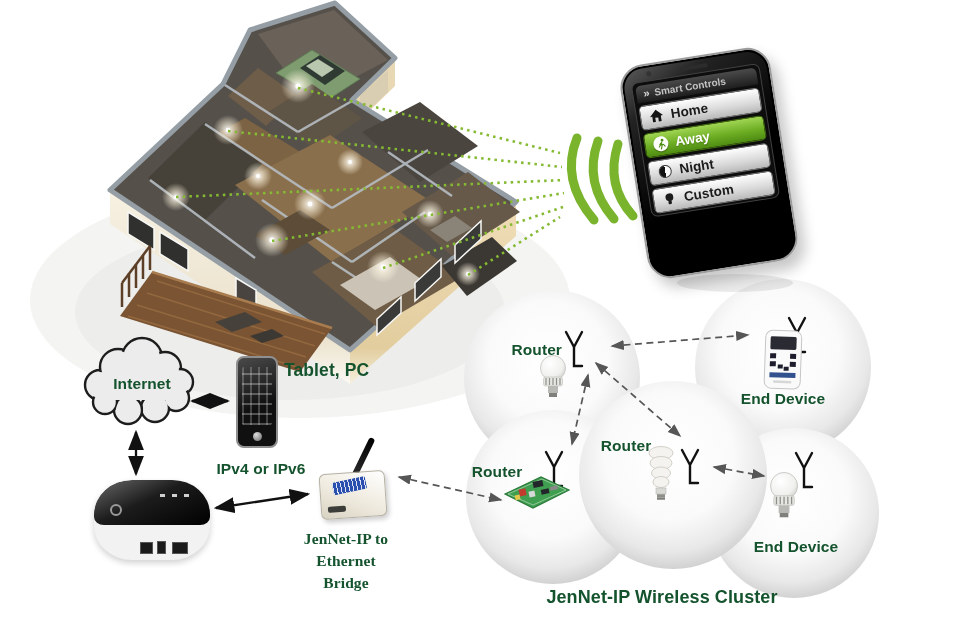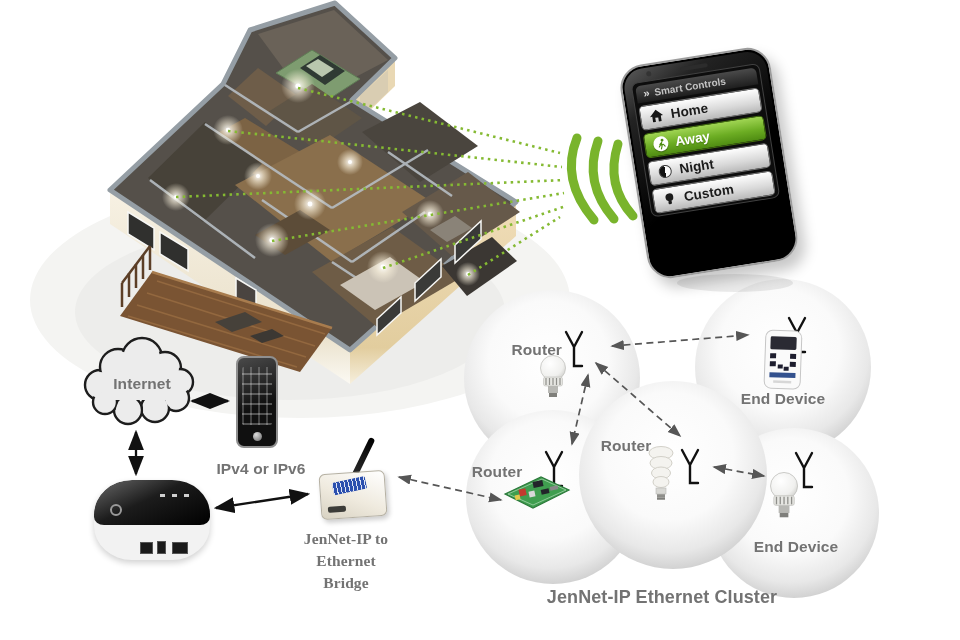--- a/index.html
+++ b/index.html
@@ -5,21 +5,21 @@
   * { box-sizing: border-box; margin: 0; padding: 0; }
   html,body { background:#fff; }
   #stage {
     position: relative; width: 960px; height: 640px;
     background: #ffffff; overflow: hidden;
     font-family: "Liberation Sans", sans-serif;
   }
   #art { position:absolute; left:0; top:0; }
 
   .lbl {
-    position:absolute; font-weight:700; color:#737373;
+    position:absolute; font-weight:700; color:#14532d;
     font-size:15.5px; line-height:1.25; letter-spacing:0.1px;
   }
   .center { text-align:center; }
   .right  { text-align:right; }
 
   
   .mini-phone {
     position:absolute; left:236px; top:356px; width:42px; height:92px;
     background: linear-gradient(160deg,#4a4a4a,#101010 55%);
     border:2px solid #8f8f8f; border-radius:8px;
@@ -404,20 +404,21 @@
 </svg>
 
 <div class="lbl center" style="left:96px; top:374px; width:92px;">Internet</div>
 
 <div class="mini-phone">
   <div class="mini-screen"></div>
   <div class="mini-ball"></div>
 </div>
 
 <div class="lbl" style="left:284px; top:359px; width:150px; font-size:17.5px; line-height:22px;">
+  <div>Tablet, PC</div>
 </div>
 
 <div class="lbl center" style="left:201px; top:459px; width:120px;">IPv4 or IPv6</div>
 
 <div class="gateway">
   <div class="top"></div>
   <div class="logo"></div>
   <div class="leds"></div>
   <div class="ports">
     <i class="p1"></i>
@@ -482,15 +483,15 @@
     </div>
   </div>
 </div>
 
 <div class="lbl right" style="left:500px; top:340px; width:62px;">Router</div>
 <div class="lbl center" style="left:723px; top:389px; width:120px;">End Device</div>
 <div class="lbl center" style="left:462px; top:462px; width:70px;">Router</div>
 <div class="lbl center" style="left:594px; top:436px; width:64px;">Router</div>
 <div class="lbl center" style="left:736px; top:537px; width:120px;">End Device</div>
 
-<div class="lbl center" style="left:520px; top:586px; width:284px; font-size:18px;">JenNet-IP Ethernet Cluster</div>
+<div class="lbl center" style="left:520px; top:586px; width:284px; font-size:18px;">JenNet-IP Wireless Cluster</div>
 
 </div>
 
 </body></html>

